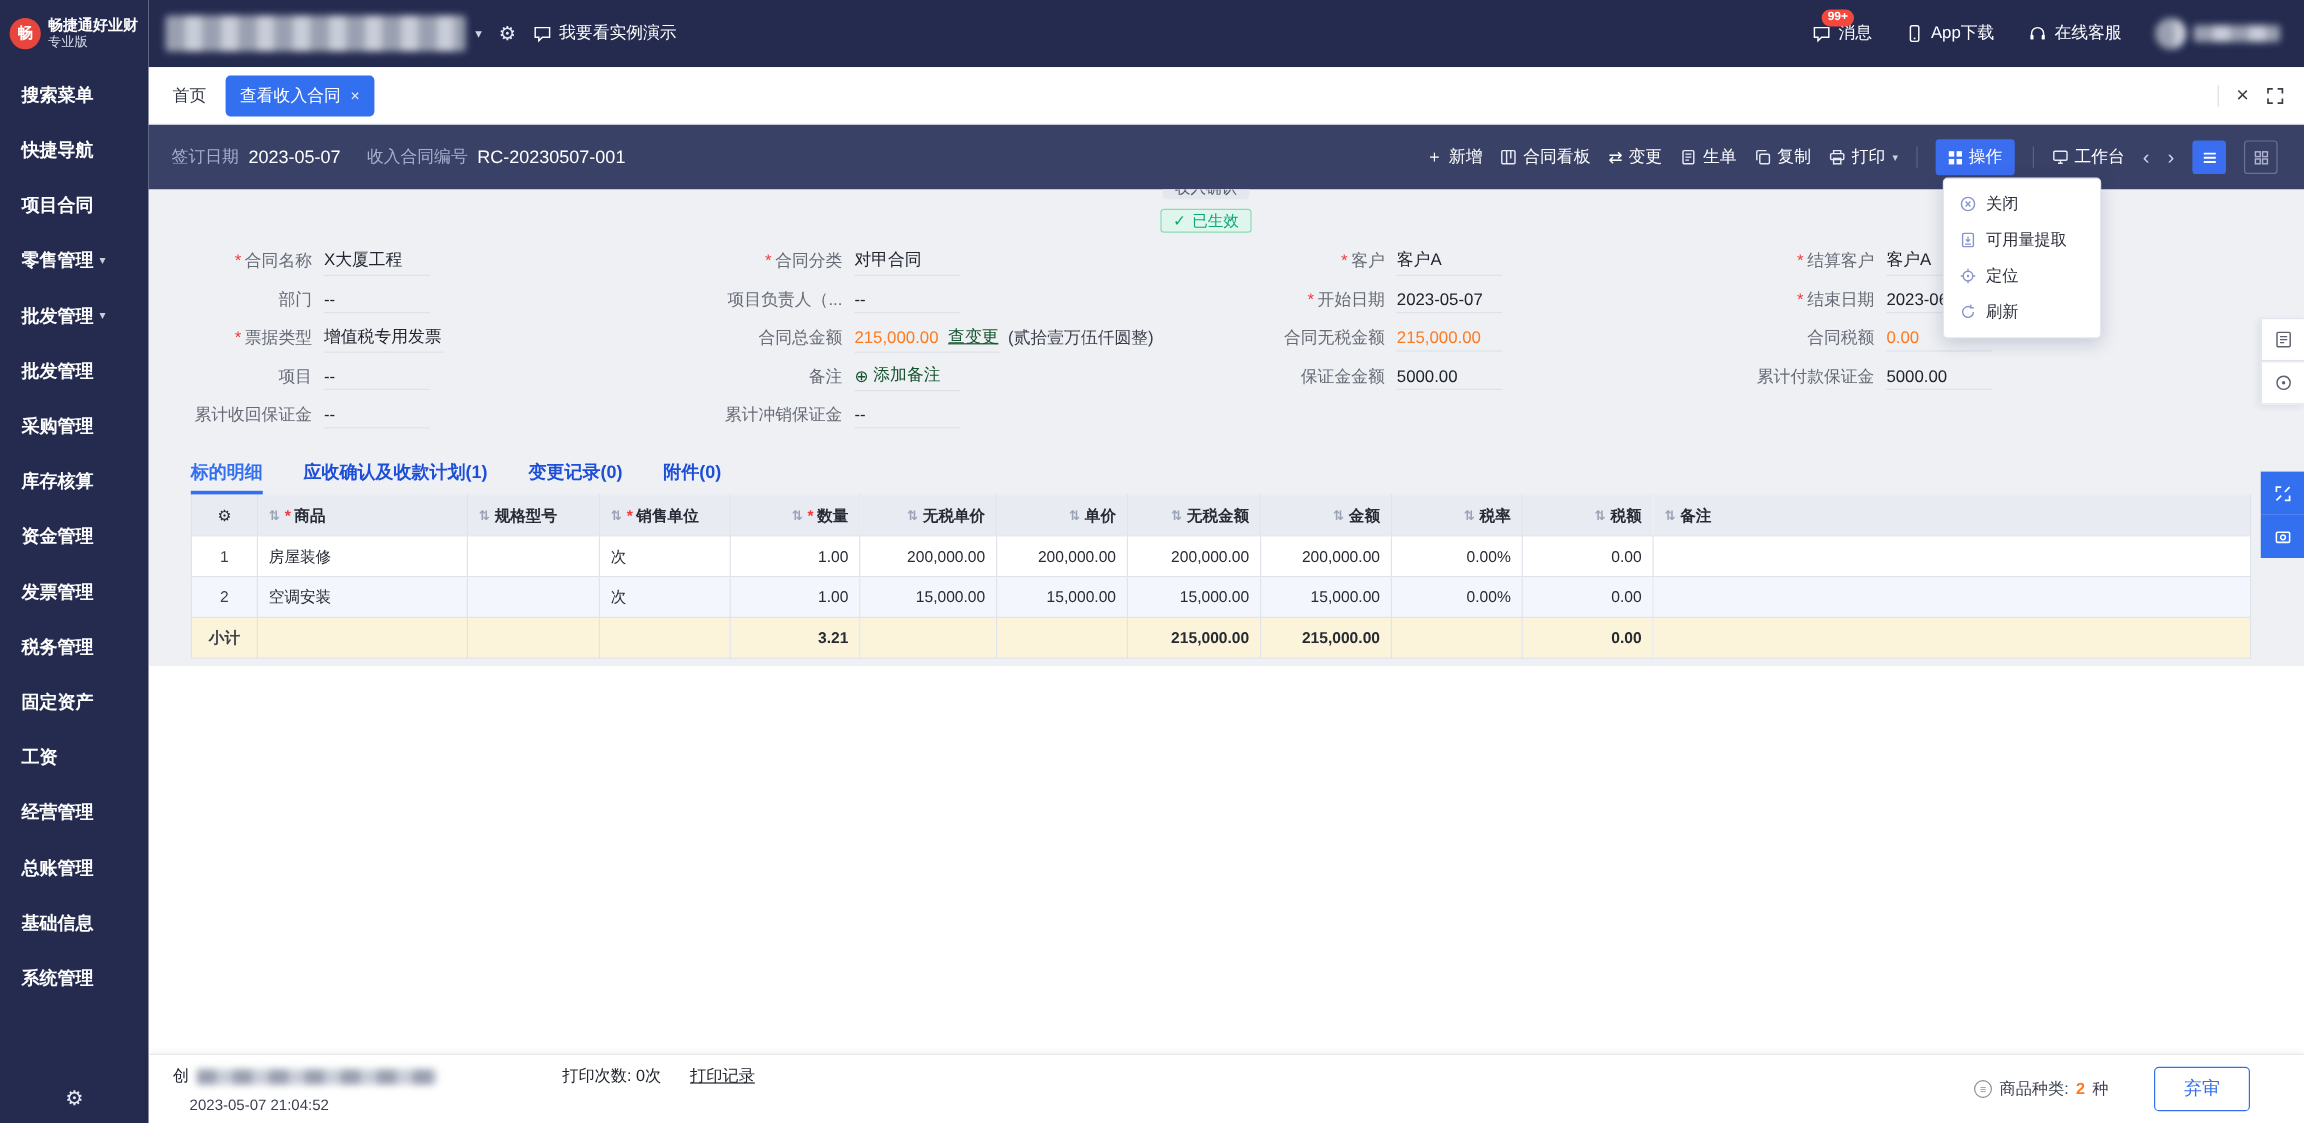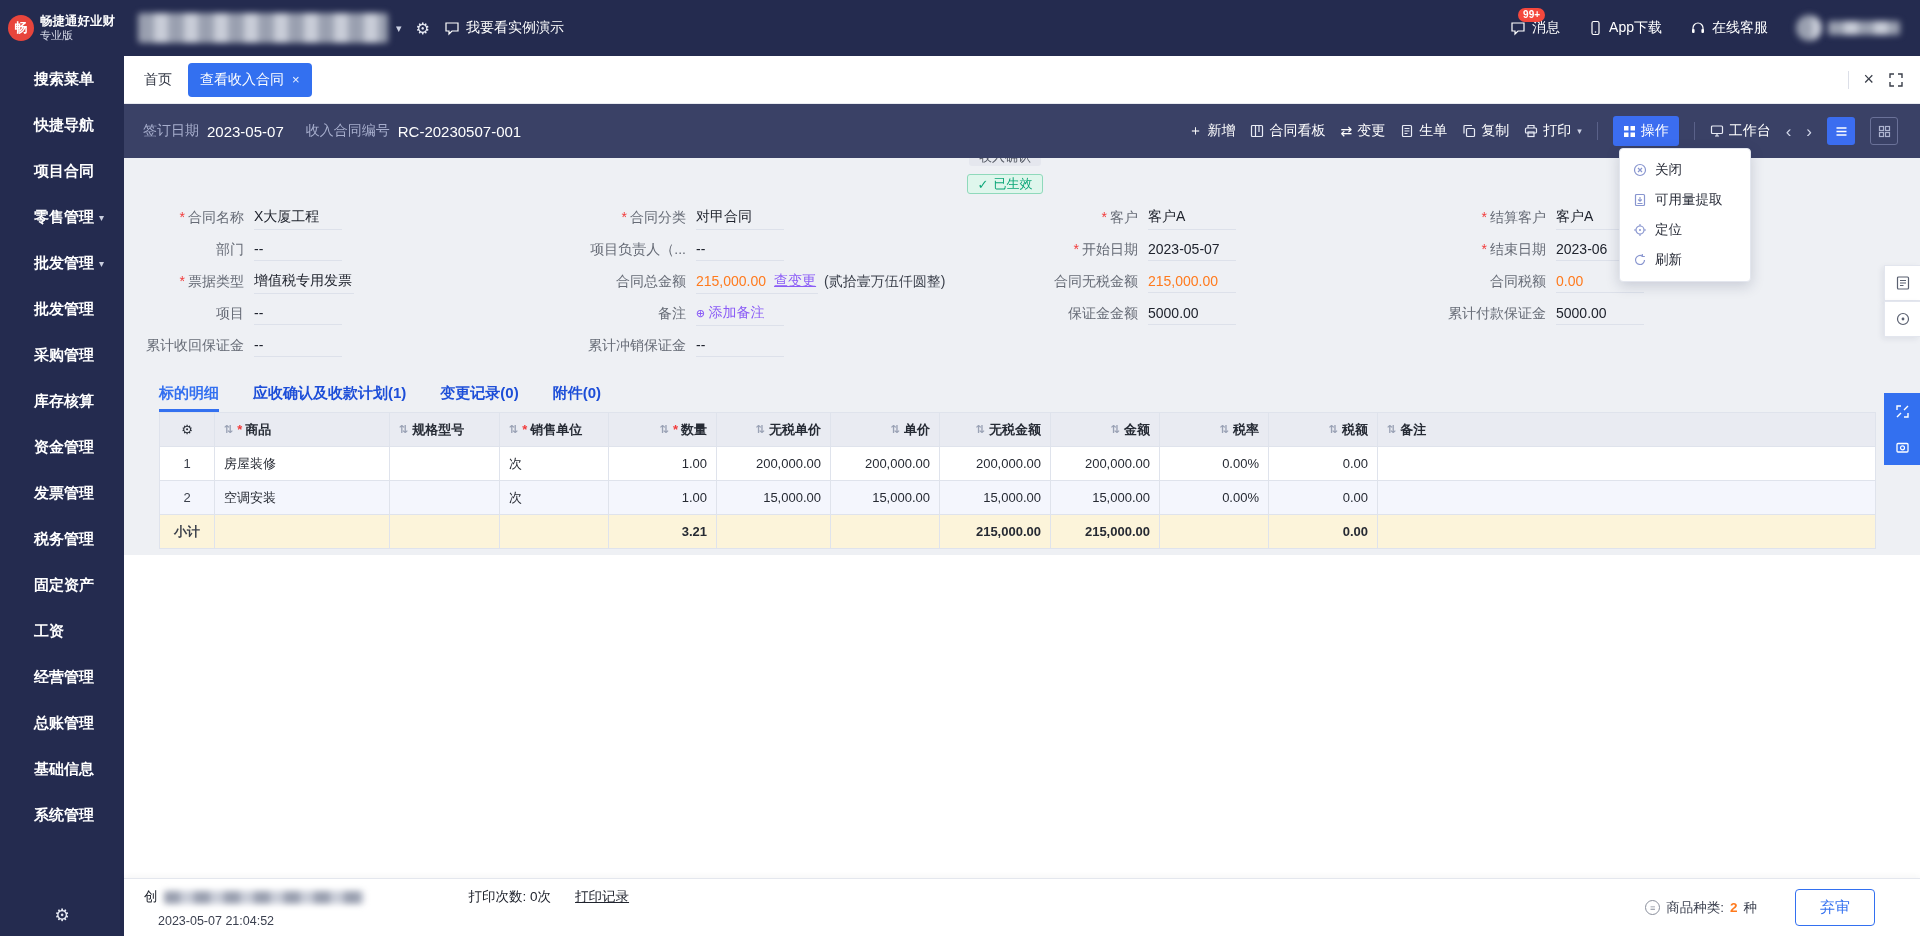--- a/index.html
+++ b/index.html
@@ -10,21 +10,21 @@
   
   .sidebar { width:124px; background:#242b4f; color:#fff; position:relative; flex:0 0 124px; }
   .brand { height:56px; display:flex; align-items:center; padding:0 8px; gap:6px; }
   .brand-logo { width:26px; height:26px; border-radius:50%; background:#e8453c; color:#fff;
     display:flex; align-items:center; justify-content:center; font-size:13px; font-weight:bold; flex:0 0 26px;}
   .brand-text { display:flex; flex-direction:column; line-height:1.15; }
   .brand-line1 { font-size:12.5px; font-weight:bold; white-space:nowrap; }
   .brand-line2 { font-size:11px; color:#d6dae8; }
   .side-nav { display:flex; flex-direction:column; }
   .side-item { height:46px; display:flex; align-items:center; padding-left:18px; gap:5px;
-    font-size:15px; font-weight:bold; cursor:pointer; white-space:nowrap;margin-left:16px; }
+    font-size:15px; font-weight:bold; cursor:pointer; white-space:nowrap; }
   .side-caret { font-size:10px; color:#c9cede; }
   .side-gear { position:absolute; bottom:10px; left:0; right:0; text-align:center;
     font-size:17px; color:#e8ebf5; cursor:pointer; }
 
   
   .main { flex:1; display:flex; flex-direction:column; position:relative; background:#fff; }
 
   
   .topbar { height:56px; background:#242b4f; display:flex; align-items:center;
     padding:0 20px 0 14px; color:#fff; gap:14px; flex:0 0 56px; }
@@ -77,29 +77,29 @@
     margin:10px 34px 2px 0; height:26px;flex-direction:column; }
   .chip { background:#e5e7ee; color:#565b66; font-size:13px; height:26px; border-radius:3px;
     display:flex; align-items:center; gap:5px; padding:0 10px; white-space:nowrap; }
   .chip .warn { width:15px; height:15px; border-radius:50%; background:#ff9a2e; color:#fff;
     font-size:10px; font-weight:bold; display:flex; align-items:center; justify-content:center; }
   .chip.ok { background:#dff6ec; border:1px solid #8fd9bb; color:#0ca678; }
   .chip.ok .okmark { font-weight:bold; }
   .badge-spacer { width:118px; }
 
   .form-grid { display:grid; grid-template-columns:410px 470px 420px 1fr;
-    padding:6px 0 10px 16px; row-gap:0; }
+    padding:6px 0 10px 32px; row-gap:0; }
   .fcell { display:flex; align-items:center; height:32px; font-size:14px; overflow:hidden; }
   .flabel { text-align:right; color:#666b76; flex:0 0 auto; white-space:nowrap; }
   .c1 .flabel { width:104px; } .c2 .flabel { width:136px; } .c3 .flabel { width:118px; } .c4 .flabel { width:106px; }
   .req::before { content:"*"; color:#f23a3a; margin-right:3px; }
   .fval { margin-left:10px; min-width:88px; border-bottom:1px solid #dde1ea; padding:2px 2px 3px 0;
     color:#20242e; white-space:nowrap; display:inline-flex; align-items:center; gap:8px; }
   .orange { color:#ff7a1d; }
-  .flink { color:#8b5cf6; cursor:pointer; text-decoration:underline;font-family:Liberation Mono, monospace; }
+  .flink { color:#14532d; cursor:pointer; text-decoration:underline; }
   .flink.plus { text-decoration:none; display:inline-flex; align-items:center; gap:4px; }
   .fnote { color:#3a3f4a; margin-left:6px; white-space:nowrap; }
 
   .dtabs { display:flex; align-items:flex-end; gap:34px; margin:4px 0 0 35px; height:36px; }
   .dtab { font-size:15px; font-weight:bold; color:#1d4ed8; padding-bottom:9px; cursor:pointer; white-space:nowrap; }
   .dtab.on { color:#3370f0; border-bottom:3px solid #3370f0; padding-bottom:6px; }
 
   table.grid { border-collapse:collapse; table-layout:fixed; width:1717px; margin:0 0 0 35px;
     background:#fff; }
   .grid th,.grid td { border:1px solid #dfe3ec; height:34px; padding:0 9px; font-size:13px;

